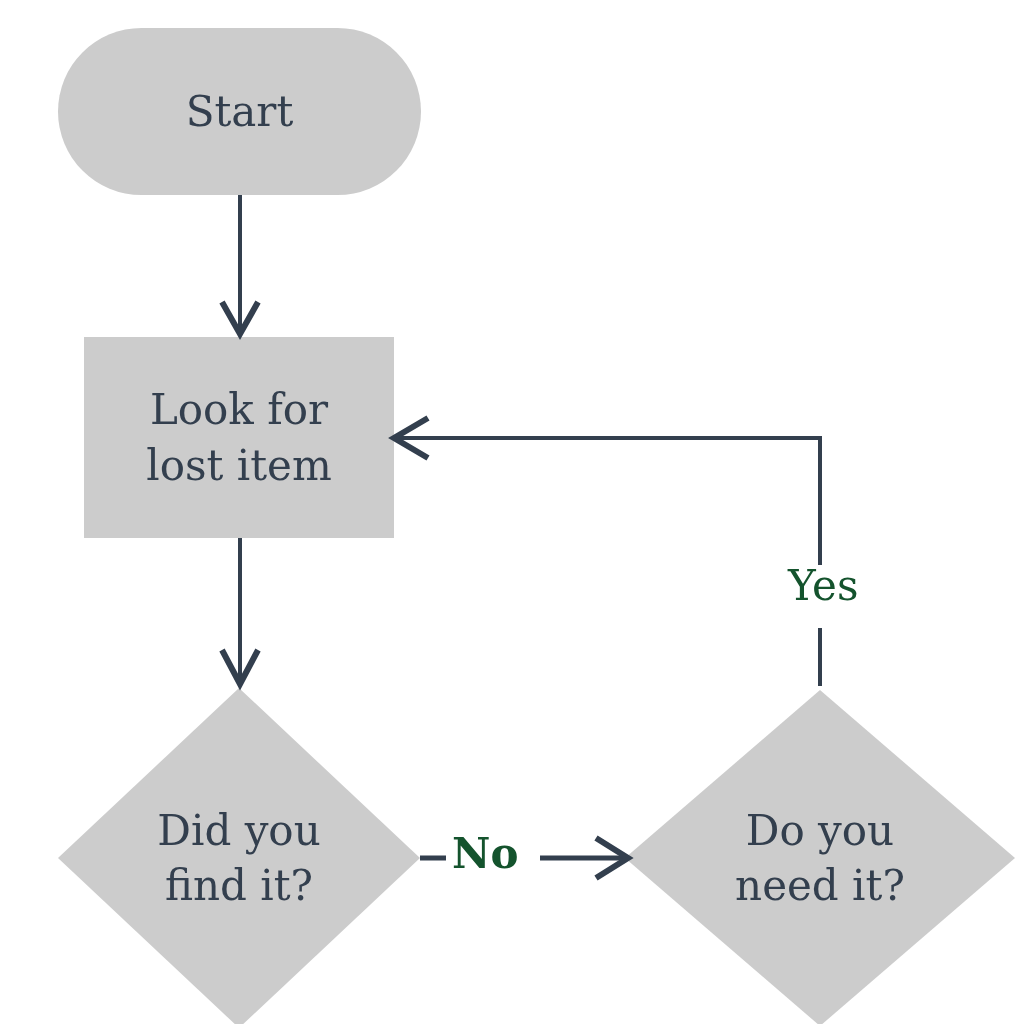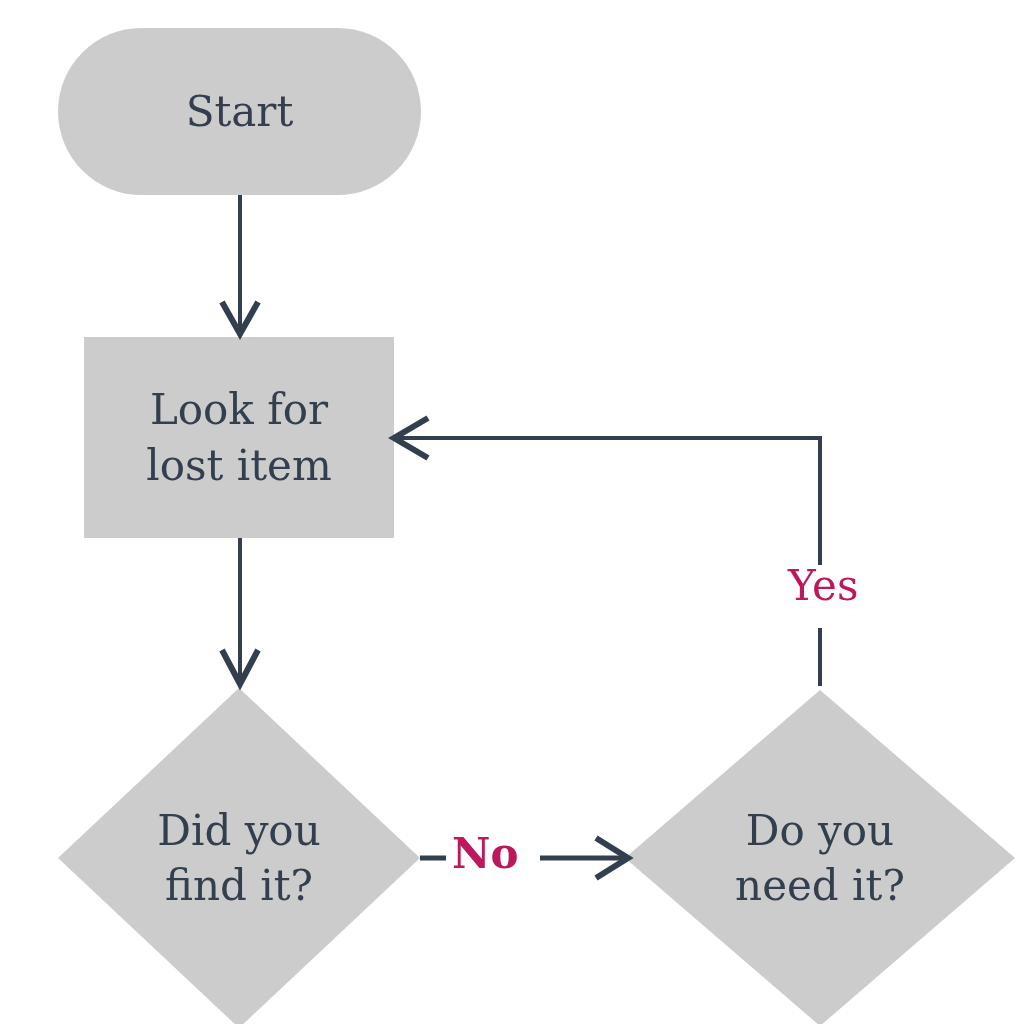--- a/index.html
+++ b/index.html
@@ -36,21 +36,21 @@
     color: #333f4e;
     font-family: "DejaVu Serif", "Liberation Serif", serif;
     font-size: 42px;
     line-height: 1.32;
     font-weight: 400;
     white-space: pre-line;
     pointer-events: none;
   }
   .edge-label {
     position: absolute;
-    color: #be185d;
+    color: #14532d;
     font-family: "DejaVu Serif", "Liberation Serif", serif;
     font-size: 42px;
     line-height: 1;
     text-align: left;
     background: #ffffff;
     padding: 0 6px;
     white-space: nowrap;
   }
   
   #node-start-label   { left: 58px;  top: 28px;  width: 363px; height: 167px; }

